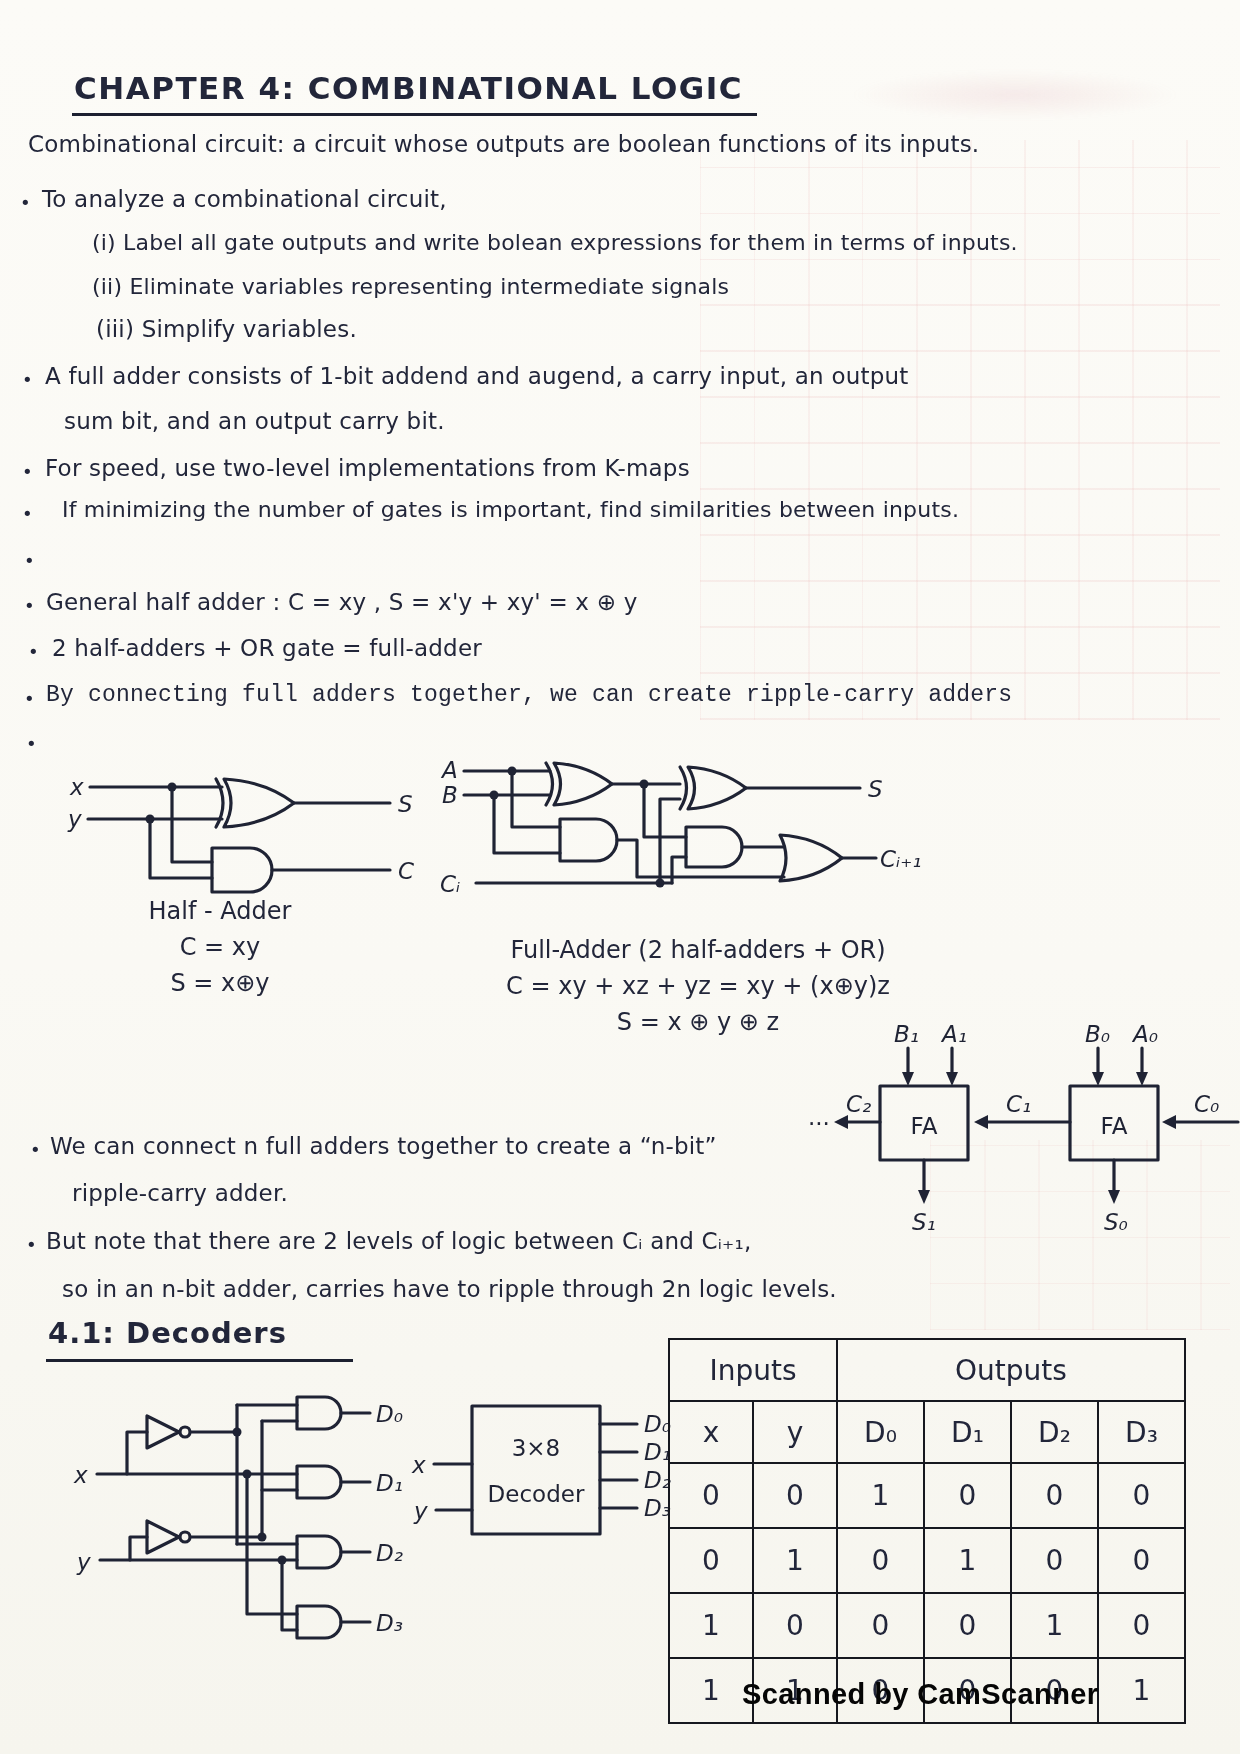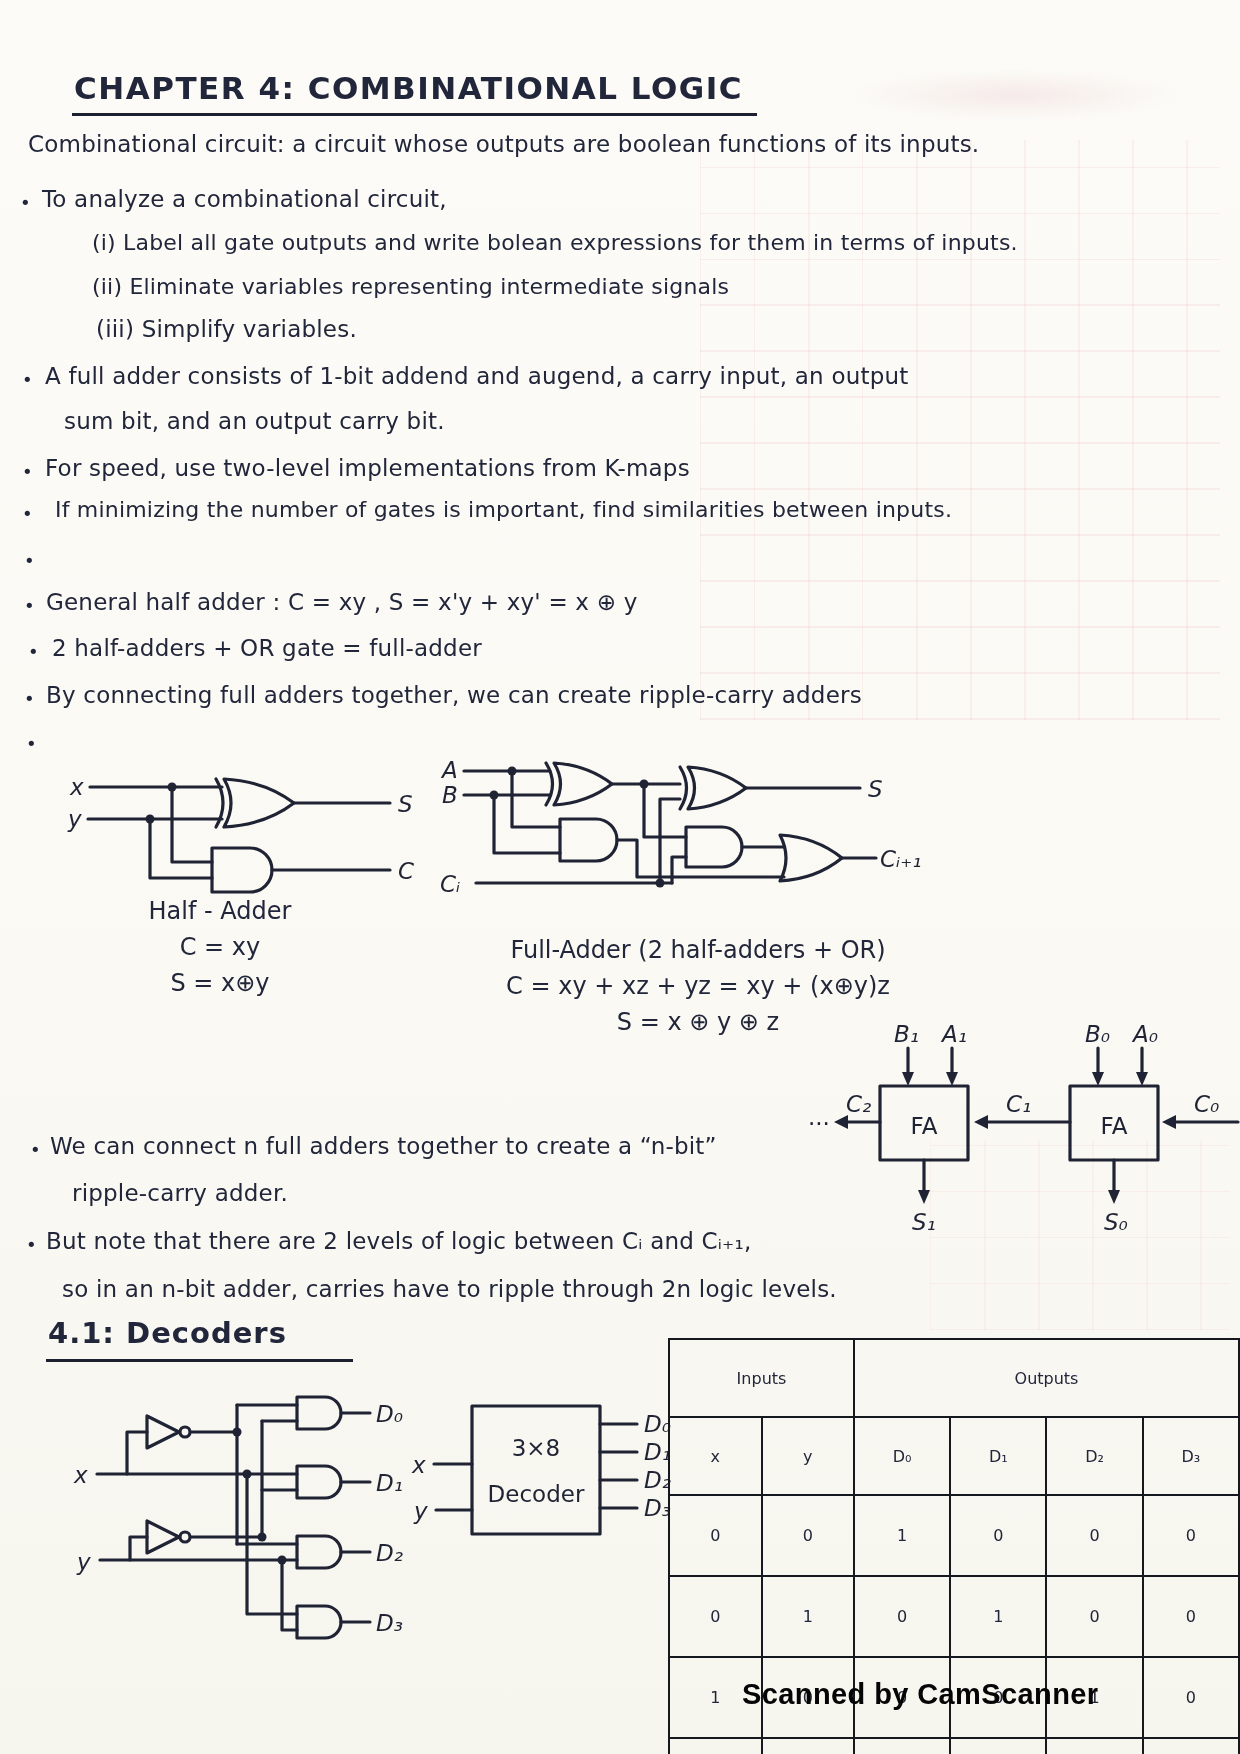--- a/index.html
+++ b/index.html
@@ -20,21 +20,21 @@
     border-bottom:3.2px solid #1c2030;padding:0 66px 9px 2px;white-space:nowrap;
   }
   .caption{position:absolute;text-align:center;font-size:24px;}
   .caption div{line-height:36px;white-space:nowrap;}
   .diagram{position:absolute;}
   svg path,svg rect,svg circle{stroke:#1f2334;stroke-width:3.2;fill:none;stroke-linecap:round;stroke-linejoin:round;}
   svg .fill{fill:#1f2334;stroke:none;}
   svg text{fill:#1f2334;font-family:"DejaVu Sans",sans-serif;font-size:23px;font-style:italic;}
   svg text.up{font-style:normal;}
   .ttable{position:absolute;left:668px;top:1338px;border-collapse:collapse;}
-  .ttable th,.ttable td{border:2.6px solid #16181f;font-size:16px;text-align:center;font-weight:normal;padding:16px;margin-left:40px;}
+  .ttable th,.ttable td{border:2.6px solid #16181f;font-size:28px;text-align:center;font-weight:normal;padding:8px;margin-left:40px;}
   .ttable tr.ghead th{height:44px;}
   .ttable tr.chead td{height:44px;}
   .ttable tr.drow td{height:47px;}
   .cx{width:66px;} .cy{width:66px;} .cd{width:69px;}
   .camscanner{
     position:absolute;left:742px;top:1678px;font-family:"Liberation Sans",sans-serif;
     font-weight:bold;font-size:29px;color:#050505;letter-spacing:.4px;white-space:nowrap;
   }
   .artifact{position:absolute;pointer-events:none;}
   .grid-bleed{
@@ -65,32 +65,32 @@
   <div class="line" style="left:96px;top:316px;">(iii) Simplify variables.</div>
 
   <span class="marker" style="left:22px;top:369px;">•</span>
   <div class="line" style="left:45px;top:363px;">A full adder consists of 1-bit addend and augend, a carry input, an output</div>
   <div class="line" style="left:64px;top:408px;">sum bit, and an output carry bit.</div>
 
   <span class="marker" style="left:22px;top:461px;">•</span>
   <div class="line" style="left:45px;top:455px;">For speed, use two-level implementations from K-maps</div>
 
   <span class="marker" style="left:22px;top:503px;">•</span>
-  <div class="line sm" style="left:55px;top:497px;">If minimizing the number of gates is important, find similarities between inputs.</div>
+  <div class="line sm" style="left:62px;top:497px;">If minimizing the number of gates is important, find similarities between inputs.</div>
 
   <span class="marker" style="left:24px;top:550px;">•</span>
 
   <span class="marker" style="left:24px;top:595px;">•</span>
   <div class="line" style="left:46px;top:589px;">General half adder :  C = xy ,  S = x'y + xy' = x ⊕ y</div>
 
   <span class="marker" style="left:28px;top:641px;">•</span>
   <div class="line" style="left:52px;top:635px;">2 half-adders + OR gate = full-adder</div>
 
   <span class="marker" style="left:24px;top:688px;">•</span>
-  <div class="line" style="left:46px;top:682px;">By connecting full adders together, we can create ripple-carry adders</div>
+  <div class="line" style="left:46px;top:682px;font-family:Liberation Mono, monospace;">By connecting full adders together, we can create ripple-carry adders</div>
 
   <span class="marker" style="left:26px;top:733px;">•</span>
 
   <svg class="diagram" style="left:60px;top:762px;" width="360" height="150" viewBox="0 0 360 150">
     <text x="10" y="33">x</text>
     <text x="8" y="65">y</text>
     <path d="M30 25 H162"></path>
     <path d="M28 57 H162"></path>
     <circle class="fill" cx="112" cy="25" r="4.5"></circle>
     <circle class="fill" cx="90" cy="57" r="4.5"></circle>

